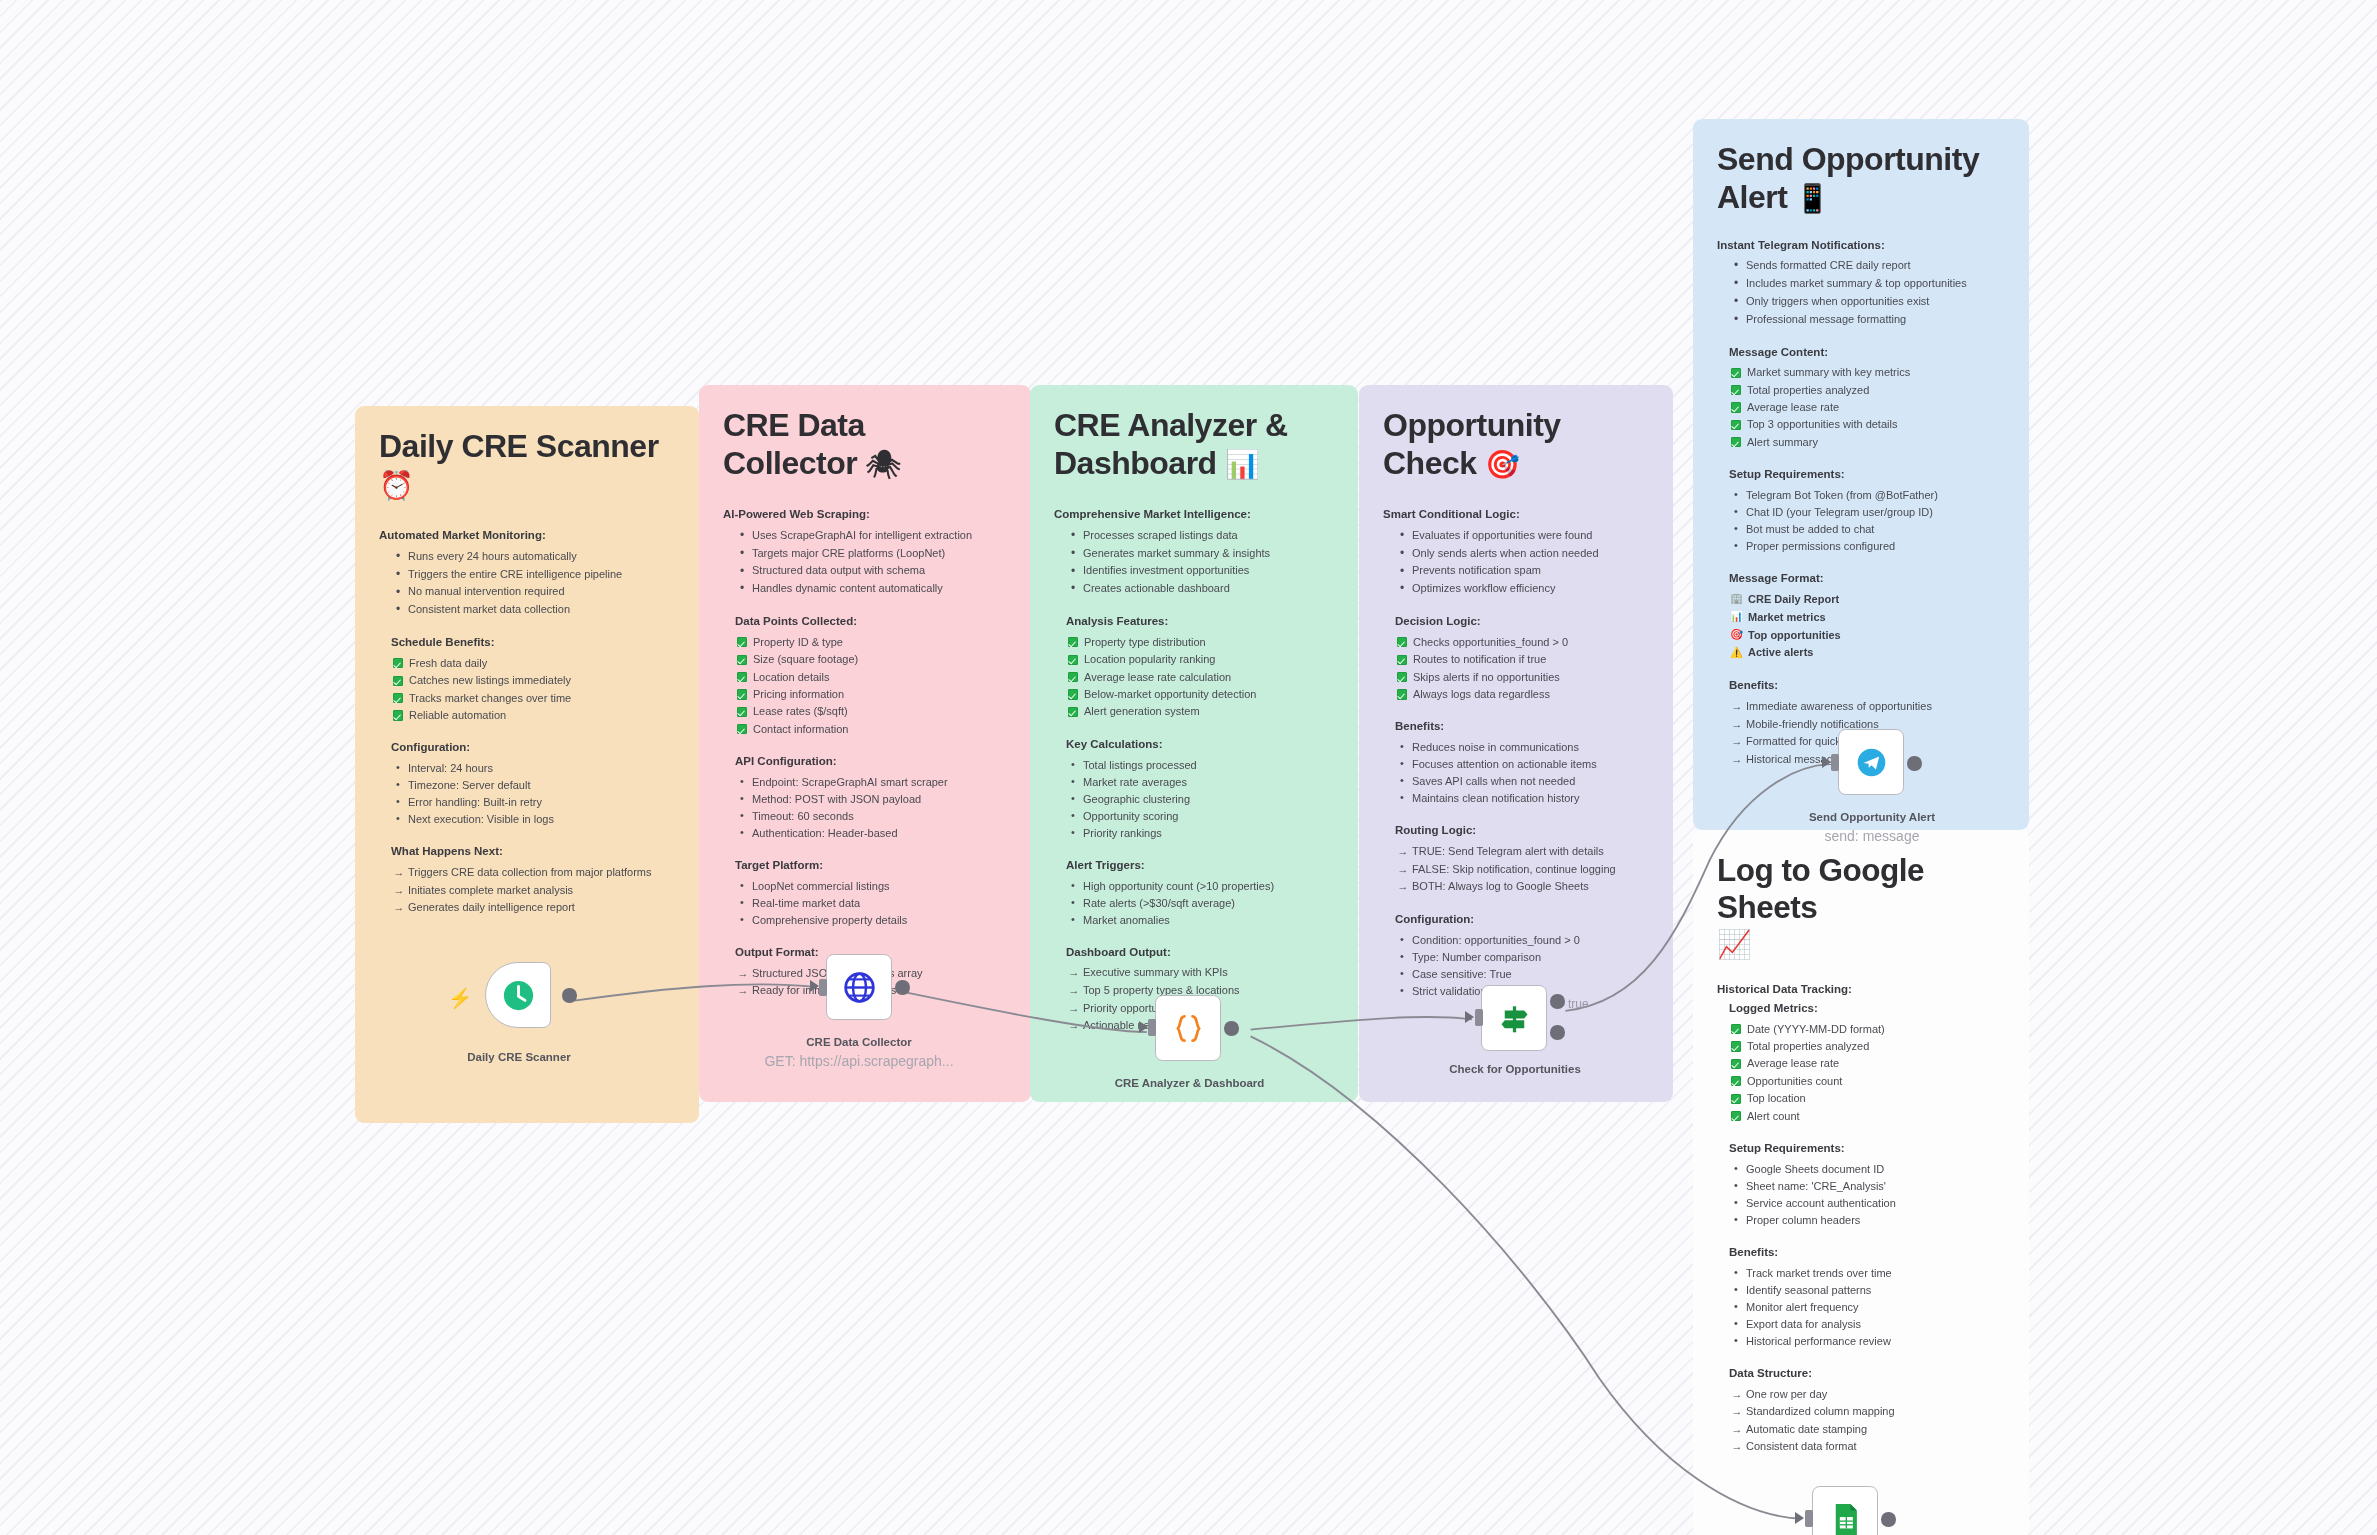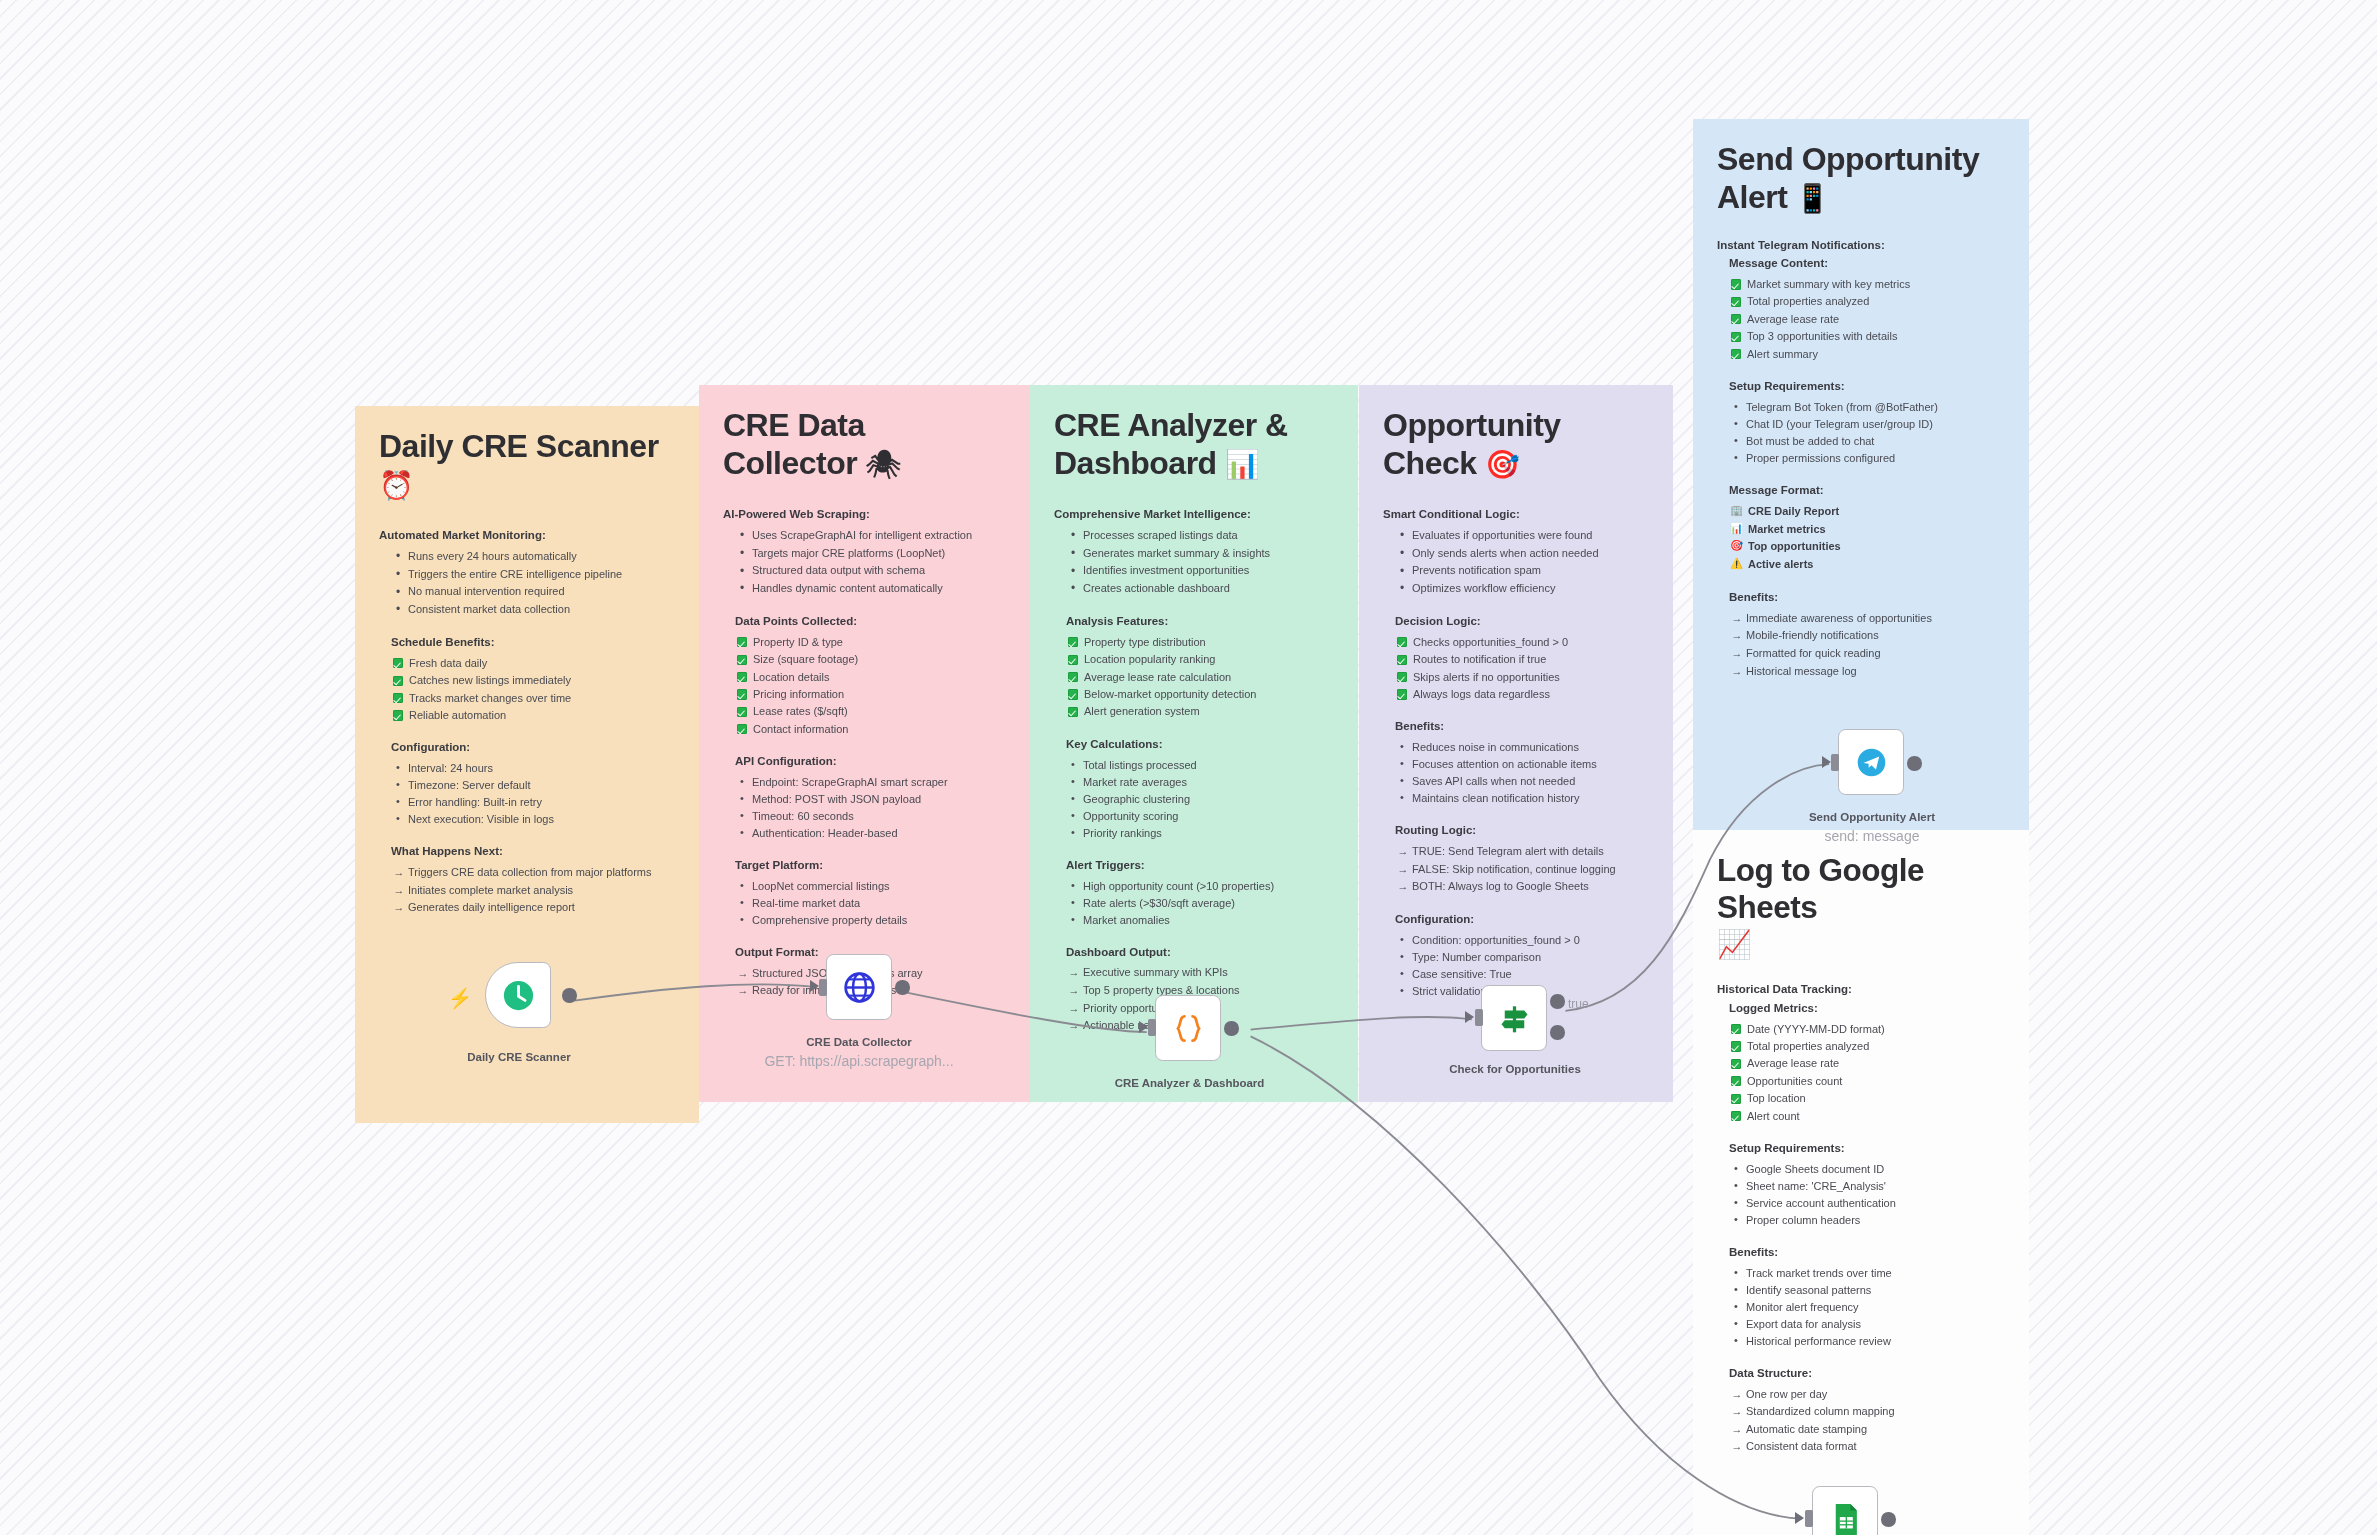--- a/index.html
+++ b/index.html
@@ -16,21 +16,21 @@
     );
     overflow: hidden;
     position: relative;
   }
   #canvas { position: absolute; inset: 0; }
 
   
   .note {
     position: absolute;
     padding: 22px 24px 0 24px;
-    border-radius: 1px;
+    border-radius: 9px;
     overflow: hidden;
   }
   .note h1 {
     font-size: 32px;
     line-height: 1.18;
     font-weight: 700;
     color: #2f2f33;
     letter-spacing: -0.5px;
     margin-bottom: 25.5px;
   }
@@ -350,20 +350,26 @@
       <li>Strict validation: Enabled</li>
     </ul>
   </div>
 
   <div class="note" id="note-telegram">
     <h1>
       <span>Send Opportunity Alert</span>
       <span class="emoji">📱</span>
     </h1>
     <div class="sect">Instant Telegram Notifications:</div>
+    <ul class="dot">
+      <li>Sends formatted CRE daily report</li>
+      <li>Includes market summary &amp; top opportunities</li>
+      <li>Only triggers when opportunities exist</li>
+      <li>Professional message formatting</li>
+    </ul>
     <div class="sect indent">Message Content:</div>
     <ul class="check">
       <li>Market summary with key metrics</li>
       <li>Total properties analyzed</li>
       <li>Average lease rate</li>
       <li>Top 3 opportunities with details</li>
       <li>Alert summary</li>
     </ul>
     <div class="sect indent">Setup Requirements:</div>
     <ul class="dot-tight">

